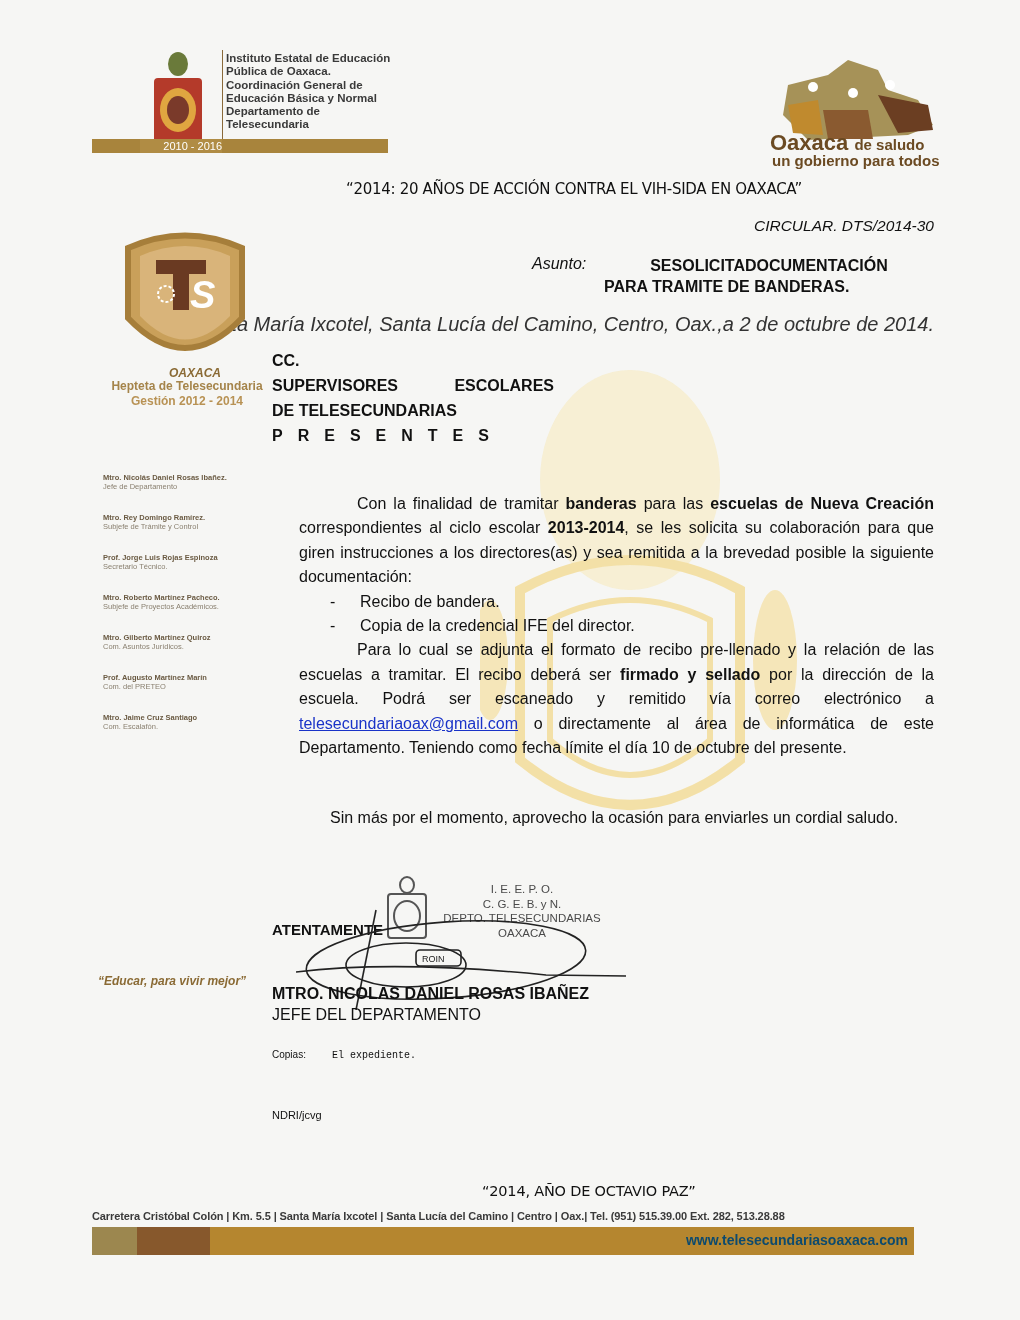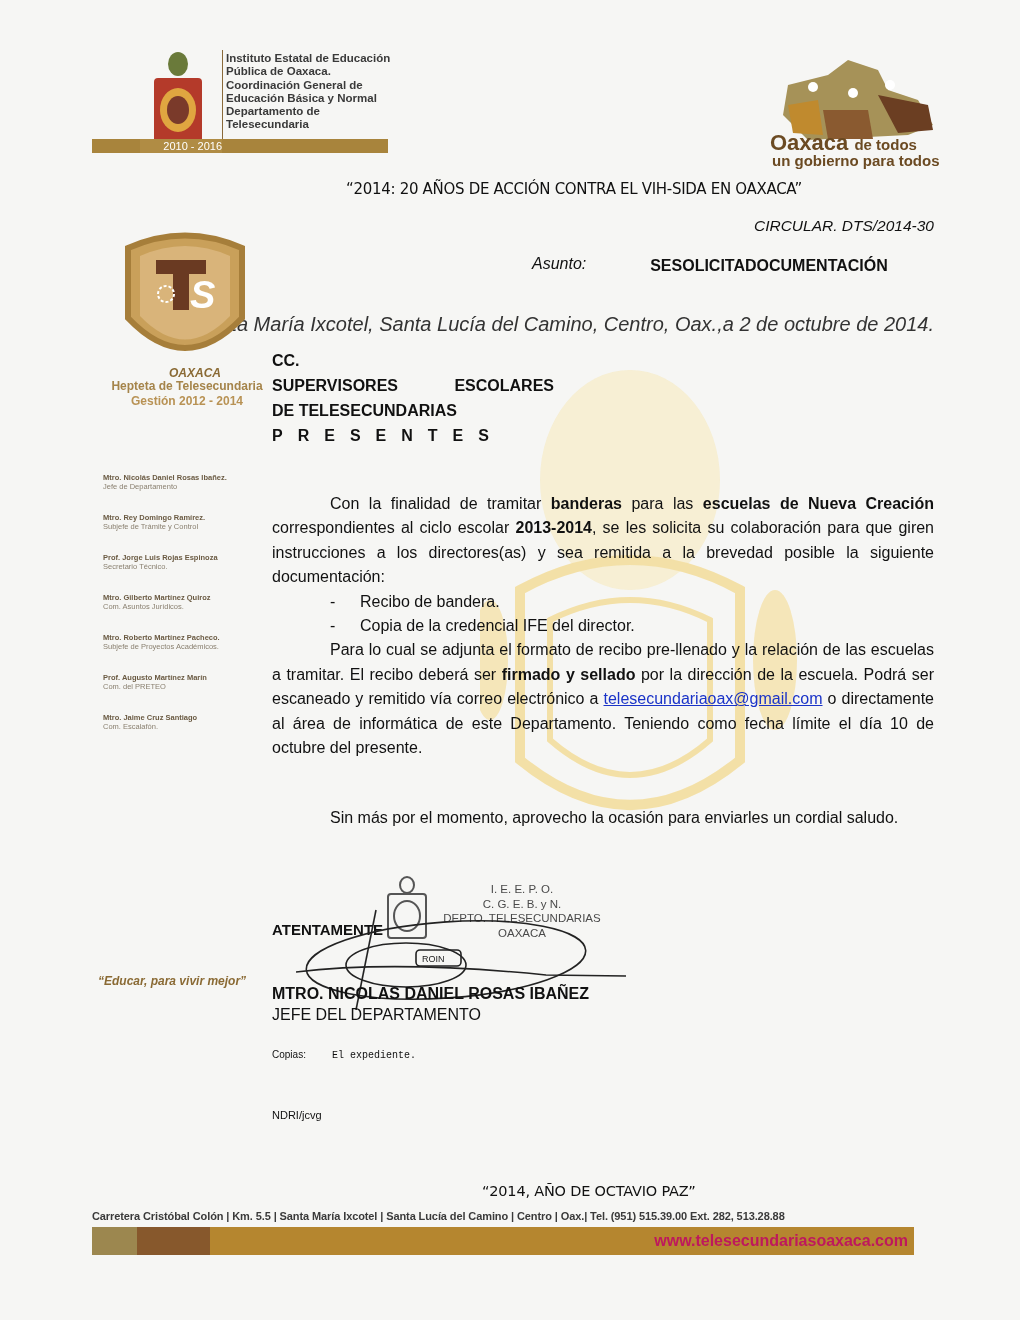--- a/index.html
+++ b/index.html
@@ -34,21 +34,21 @@
   .staff .r{font-size:7.5px;color:#8a8070;line-height:9px;white-space:nowrap;}
   .educar{left:98px;top:974px;font-size:12px;font-weight:bold;font-style:italic;color:#8a6a34;}
   
   .watermark{left:480px;top:330px;width:330px;height:520px;opacity:0.55;}
   
   .cc{left:272px;top:348px;font-size:16px;font-weight:bold;line-height:25px;}
   .cc .sup{display:flex;justify-content:space-between;width:282px;}
   .cc .pres{letter-spacing:15px;}
   .body{left:272px;top:492px;width:662px;font-size:16px;line-height:24.4px;text-align:justify;}
   .body p{margin:0;}
-  .body .ind{text-indent:58px;}
+  .body .ind{text-indent:58px;margin-left:27px;}
   .body .li{padding-left:58px;display:flex;}
   .body .li .dash{width:30px;}
   .body a{color:#1a33c8;text-decoration:underline;}
   .closing{left:272px;top:806px;width:662px;font-size:16px;line-height:24.4px;text-align:justify;}
   .closing .ind{text-indent:58px;}
   
   .seal{left:384px;top:876px;width:46px;height:64px;}
   .seal-text{left:438px;top:882px;width:168px;text-align:center;font-size:11.5px;font-weight:normal;color:#4a4a4a;line-height:14.5px;}
   .atent{left:272px;top:921px;font-size:15px;font-weight:bold;}
   .sig{left:296px;top:900px;width:330px;height:110px;}
@@ -57,21 +57,21 @@
   .copias{left:272px;top:1049px;font-size:10px;}
   .copias span{margin-left:26px;font-family:Liberation Mono, monospace;}
   .ndri{left:272px;top:1109px;font-size:11px;}
   
   .footer-motto{left:482px;top:1183px;font-size:14.5px;font-family:"DejaVu Sans",sans-serif;letter-spacing:-0.2px;}
   .address{left:92px;top:1210px;font-size:11px;font-weight:bold;color:#3a3a3a;letter-spacing:-0.1px;}
   .bar{top:1227px;height:28px;}
   .bar1{left:92px;width:45px;background:#9c874f;}
   .bar2{left:137px;width:73px;background:#87582c;}
   .bar3{left:210px;width:704px;background:#b5862f;}
-  .url{right:112px;top:1232px;font-size:16px;font-weight:bold;color:#be185d;}
+  .url{right:112px;top:1232px;font-size:14px;font-weight:bold;color:#0c4a6e;}
 </style>
 </head>
 <body>
 
 <svg class="abs watermark" viewBox="0 0 330 520">
   <g fill="none" stroke="#f2cf6a" stroke-width="10">
     <ellipse cx="150" cy="150" rx="90" ry="110" fill="#f7e3a0" stroke="none" opacity="0.7"></ellipse>
     <path d="M40 260 Q150 200 260 260 L260 430 Q150 520 40 430 Z"></path>
     <path d="M70 290 Q150 250 230 290 L230 410 Q150 480 70 410 Z" stroke-width="6"></path>
     <ellipse cx="295" cy="330" rx="22" ry="70" fill="#f5d98a" stroke="none"></ellipse>
@@ -101,32 +101,33 @@
   <path d="M20 30 L60 20 L80 5 L110 15 L120 35 L150 45 L165 70 L140 80 L40 85 L15 60 Z" fill="#a69258"></path>
   <path d="M110 40 L160 50 L165 75 L130 78 Z" fill="#6b3e22"></path>
   <path d="M20 50 L50 45 L55 80 L25 78 Z" fill="#c08a2e"></path>
   <path d="M55 55 L100 55 L105 84 L60 84 Z" fill="#8a5a30"></path>
   <g fill="#fff">
       <circle cx="45" cy="32" r="5"></circle>
       <circle cx="85" cy="38" r="5"></circle>
       <circle cx="122" cy="30" r="5"></circle>
     </g>
 </svg>
-<div class="abs oax-title"><b>Oaxaca</b> <span>de todos</span></div>
+<div class="abs oax-title"><b>Oaxaca</b> <span>de saludo</span></div>
 <div class="abs oax-sub">un gobierno para todos</div>
 
 <div class="abs motto">“2014: 20 AÑOS DE ACCIÓN CONTRA EL VIH-SIDA EN OAXACA”</div>
 <div class="abs circular">CIRCULAR. DTS/2014-30</div>
 <div class="abs asunto-label">Asunto:</div>
 <div class="abs asunto-text">
   <div class="l1">
     <span>SE</span>
     <span>SOLICITA</span>
     <span>DOCUMENTACIÓN</span>
   </div>
+  <div>PARA TRAMITE DE BANDERAS.</div>
 </div>
 <div class="abs place">Santa María Ixcotel, Santa Lucía del Camino, Centro, Oax.,a 2 de octubre de 2014.</div>
 
 <svg class="abs ts-shield" viewBox="0 0 134 140">
   <path d="M10 20 Q67 -5 124 20 L124 90 Q67 150 10 90 Z" fill="#c9a05a" stroke="#a67e3a" stroke-width="6"></path>
   <path d="M22 28 Q67 8 112 28 L112 88 Q67 135 22 88 Z" fill="#d9b47a"></path>
   <rect x="38" y="32" width="50" height="14" fill="#6a3a22"></rect>
   <rect x="55" y="32" width="16" height="50" fill="#6a3a22"></rect>
   <text x="72" y="80" font-family="Liberation Sans, sans-serif" font-size="38" font-weight="bold" font-style="italic" fill="#fff">S</text>
   <circle cx="48" cy="66" r="8" fill="none" stroke="#fff" stroke-width="2" stroke-dasharray="3 2"></circle>
@@ -142,26 +143,26 @@
     </div>
   <div class="item">
       <div class="n">Mtro. Rey Domingo Ramírez.</div>
       <div class="r">Subjefe de Trámite y Control</div>
     </div>
   <div class="item">
       <div class="n">Prof. Jorge Luis Rojas Espinoza</div>
       <div class="r">Secretario Técnico.</div>
     </div>
   <div class="item">
+      <div class="n">Mtro. Roberto Martínez Pacheco.</div>
+      <div class="r">Subjefe de Proyectos Académicos.</div>
+    </div>
+  <div class="item">
       <div class="n">Mtro. Gilberto Martínez Quiroz</div>
       <div class="r">Com. Asuntos Jurídicos.</div>
-    </div>
-  <div class="item">
-      <div class="n">Mtro. Roberto Martínez Pacheco.</div>
-      <div class="r">Subjefe de Proyectos Académicos.</div>
     </div>
   <div class="item">
       <div class="n">Prof. Augusto Martínez Marín</div>
       <div class="r">Com. del PRETEO</div>
     </div>
   <div class="item">
       <div class="n">Mtro. Jaime Cruz Santiago</div>
       <div class="r">Com. Escalafón.</div>
     </div>
 </div>

